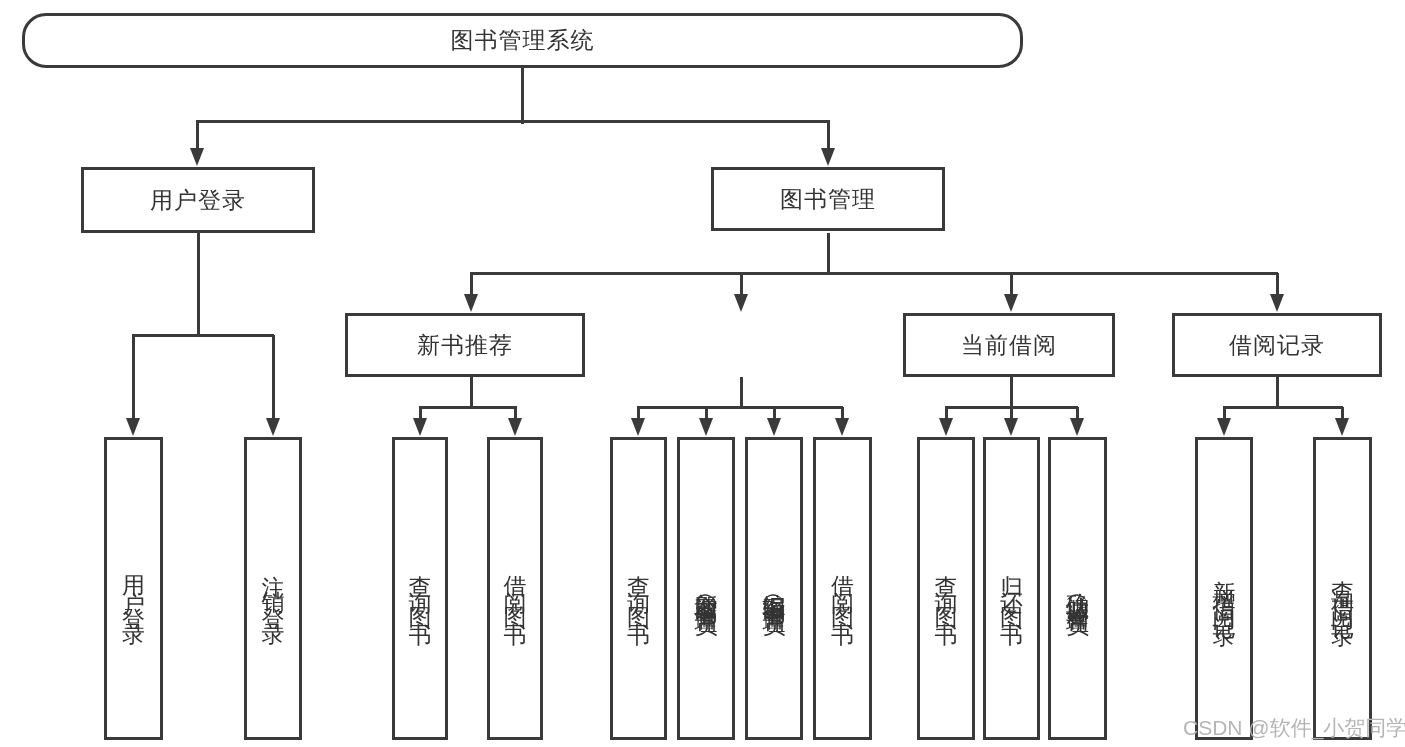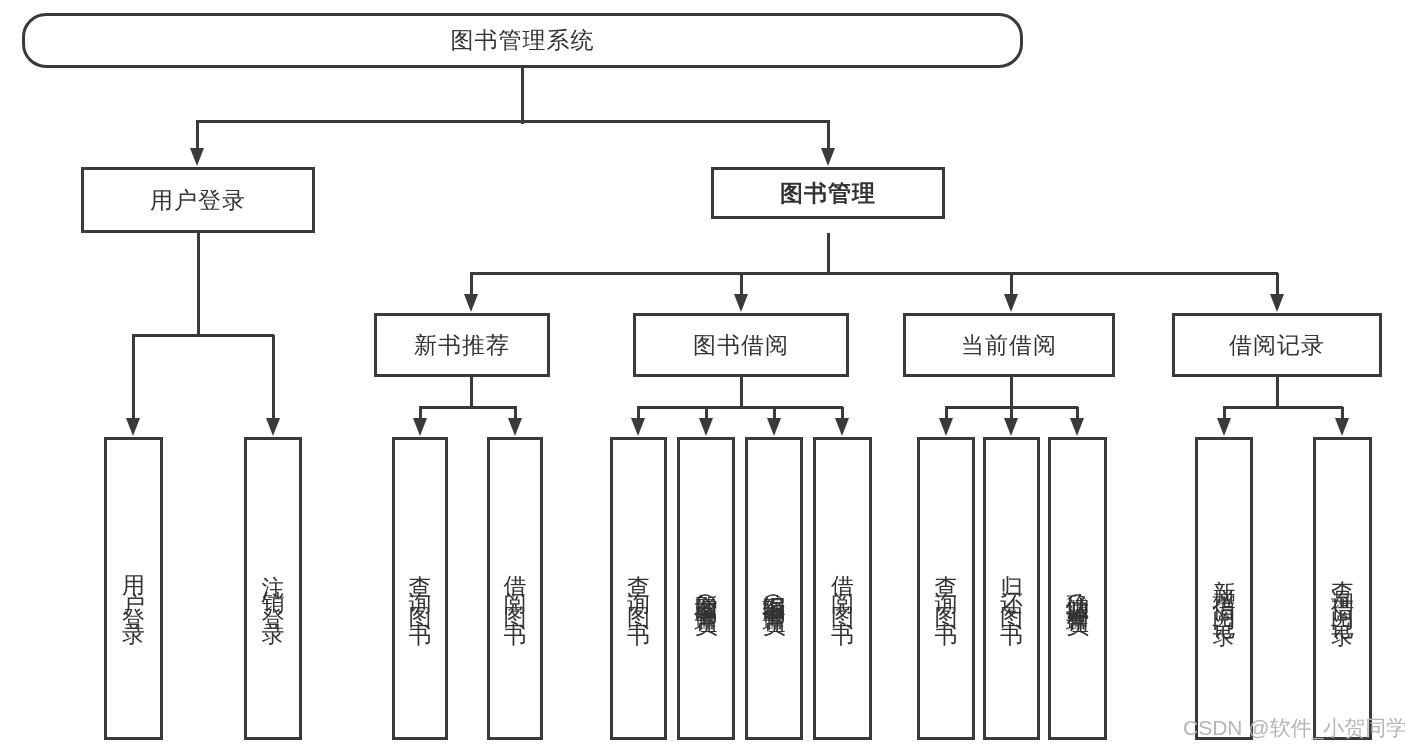--- a/index.html
+++ b/index.html
@@ -57,29 +57,26 @@
 
 <div class="canvas">
 
   <div class="node" style="left:22px;top:13px;width:1001px;height:55px;border-radius:24px;">
     <span class="hlabel">图书管理系统</span>
   </div>
 
   <div class="node" style="left:81px;top:167px;width:234px;height:66px;">
     <span class="hlabel">用户登录</span>
   </div>
-  <div class="node" style="left:711px;top:167px;width:234px;height:52px;font-weight:bold;">
+  <div class="node" style="left:711px;top:167px;width:234px;height:64px;">
     <span class="hlabel">图书管理</span>
   </div>
 
-  <div class="node" style="left:374px;top:313px;width:176px;height:64px;">
+  <div class="node" style="left:345px;top:313px;width:240px;height:64px;">
     <span class="hlabel">新书推荐</span>
-  </div>
-  <div class="node" style="left:633px;top:313px;width:216px;height:64px;">
-    <span class="hlabel">图书借阅</span>
   </div>
   <div class="node" style="left:903px;top:313px;width:212px;height:64px;">
     <span class="hlabel">当前借阅</span>
   </div>
   <div class="node" style="left:1172px;top:313px;width:210px;height:64px;">
     <span class="hlabel">借阅记录</span>
   </div>
 
   <div class="node" style="left:104px;top:437px;width:59px;height:303px;">
     <span class="vlabel">用户登录</span>

